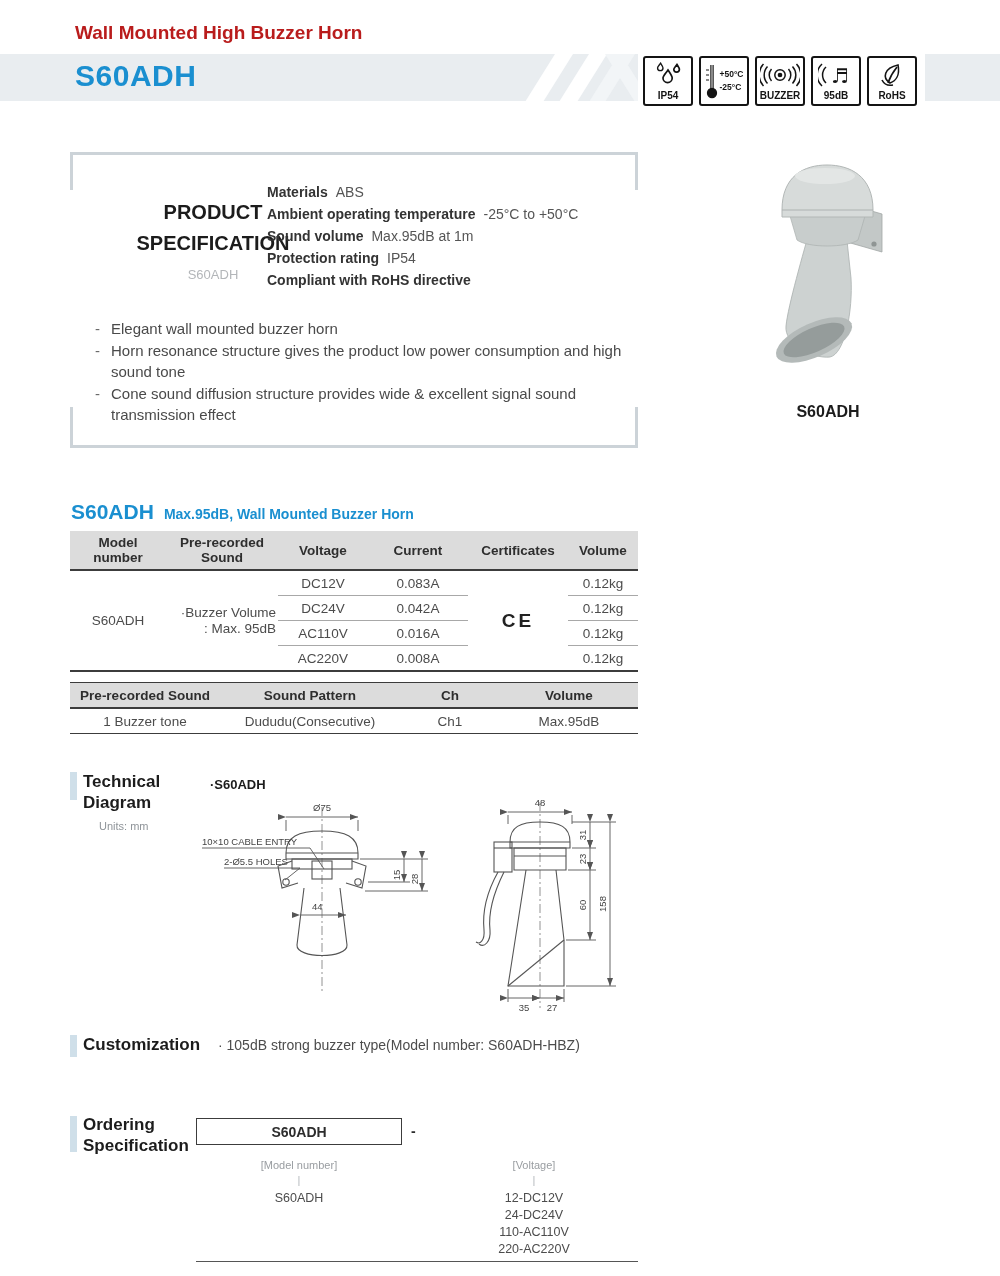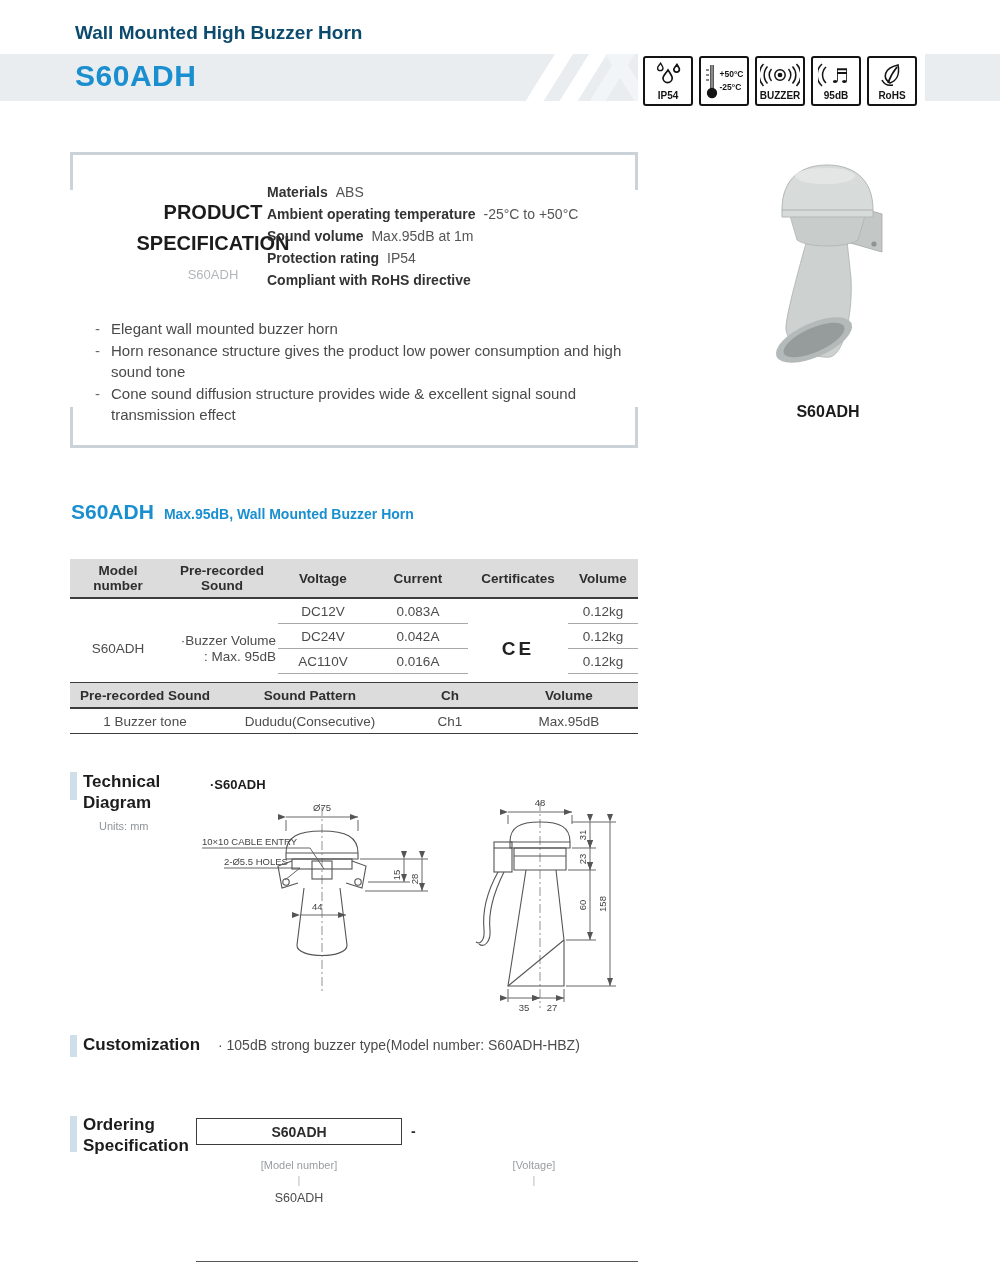--- a/index.html
+++ b/index.html
@@ -1,20 +1,20 @@
 <!DOCTYPE html>
 <html><head>
 <meta charset="utf-8">
 <style>
   html,body{margin:0;padding:0;background:#fff;}
   .page{position:relative;width:1000px;height:1276px;background:#fff;
         font-family:"Liberation Sans","DejaVu Sans",sans-serif;color:#3a3a3a;overflow:hidden;}
 
   
-  .doc-title{position:absolute;left:75px;top:22px;font-size:19px;font-weight:bold;color:#0c4a6e;}
+  .doc-title{position:absolute;left:75px;top:22px;font-size:19px;font-weight:bold;color:#b91c1c;}
   .band{position:absolute;left:0;top:54px;width:1000px;height:47px;background:#e9edf0;overflow:hidden;}
   .band .stripe{position:absolute;top:-8px;height:64px;background:#fff;transform:skewX(-32deg);}
   .band .stripe.l{background:#f2f5f7;}
   .band .stripe.r{transform:skewX(32deg);background:#f2f5f7;}
   .band .cover{position:absolute;left:638px;top:-8px;width:287px;height:64px;background:#fff;}
   .model-big{position:absolute;left:75px;top:59px;font-size:30px;font-weight:bold;color:#1a8fd0;letter-spacing:.5px;}
 
   .badges{position:absolute;left:643px;top:56px;display:flex;gap:6px;}
   .badge{width:50px;height:50px;border:2.5px solid #141414;border-radius:3px;background:#fff;
          box-sizing:border-box;display:flex;flex-direction:column;align-items:center;justify-content:flex-start;}
@@ -41,21 +41,21 @@
   .photo{position:absolute;left:752px;top:158px;}
   .photo-cap{position:absolute;left:752px;top:403px;width:152px;text-align:center;font-size:16px;font-weight:bold;color:#1c1c1c;}
 
   
   .sec-head{position:absolute;left:71px;top:500px;}
   .sec-head .h1{font-size:21px;font-weight:bold;color:#1a8fd0;}
   .sec-head .h2{font-size:14px;font-weight:bold;color:#1a8fd0;margin-left:10px;}
 
   
   table{border-collapse:collapse;table-layout:fixed;}
-  .tbl1{position:absolute;left:70px;top:531px;width:568px;margin-top:28px;}
+  .tbl1{position:absolute;left:70px;top:531px;width:568px;}
   .tbl1 th{background:#dcdcdc;font-size:13.5px;font-weight:bold;color:#2e2e2e;padding:4px 2px;height:28px;}
   .tbl1 thead tr{border-bottom:2px solid #3c3c3c;}
   .tbl1 td{font-size:13.5px;color:#4c4c4c;text-align:center;height:24px;padding:0 2px;}
   .tbl1 td.sep{border-bottom:1px solid #a8a8a8;}
   .tbl1 tbody{border-bottom:2px solid #3c3c3c;}
   .tbl1 .sound div{line-height:16px;text-align:right;}
   .tbl1 .ce{font-size:19px;font-weight:bold;letter-spacing:3px;color:#222;}
 
   .tbl2{position:absolute;left:70px;top:682px;width:568px;border-top:1.5px solid #3c3c3c;}
   .tbl2 th{background:#dcdcdc;font-size:13.5px;font-weight:bold;color:#2e2e2e;height:22px;border-bottom:2px solid #3c3c3c;}
@@ -434,17 +434,23 @@
 
   <div class="ocol" style="left:196px;top:1158px;width:206px;">
     <div>[Model number]</div>
     <div class="pipe">|</div>
     <div class="vals">S60ADH</div>
   </div>
 
   <div class="ocol" style="left:430px;top:1158px;width:208px;">
     <div>[Voltage]</div>
     <div class="pipe">|</div>
+    <div class="vals">
+      <div>12-DC12V</div>
+      <div>24-DC24V</div>
+      <div>110-AC110V</div>
+      <div>220-AC220V</div>
+    </div>
   </div>
 
   <div class="oline"></div>
 
 </div>
 
 </body></html>

